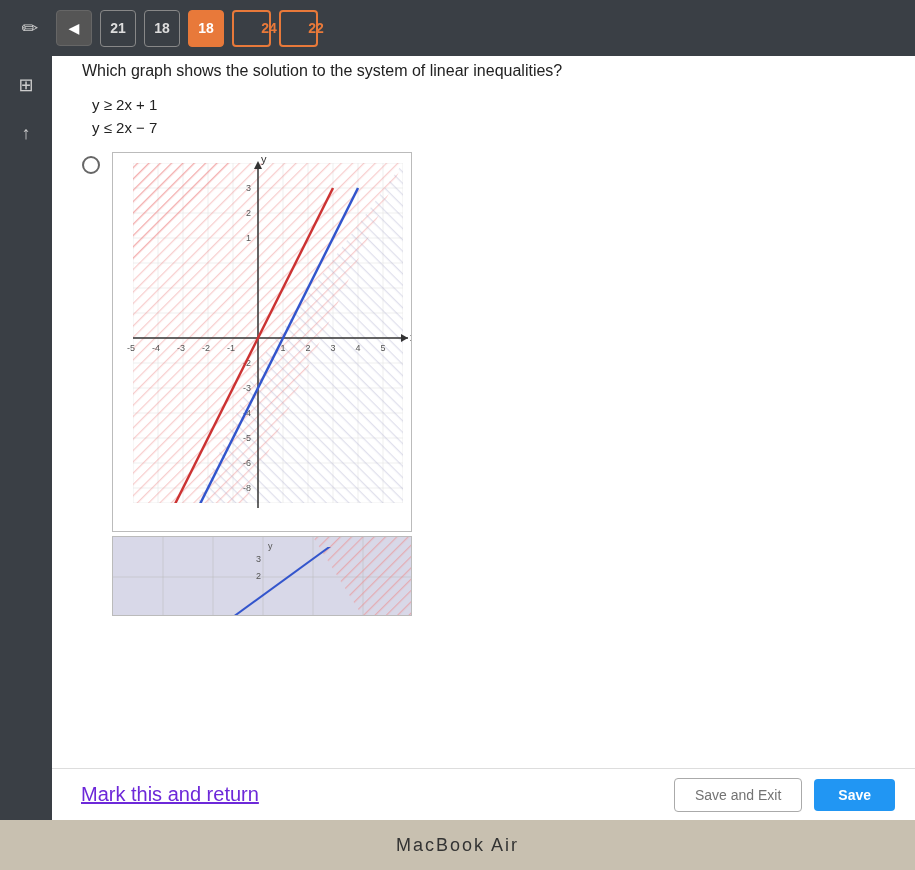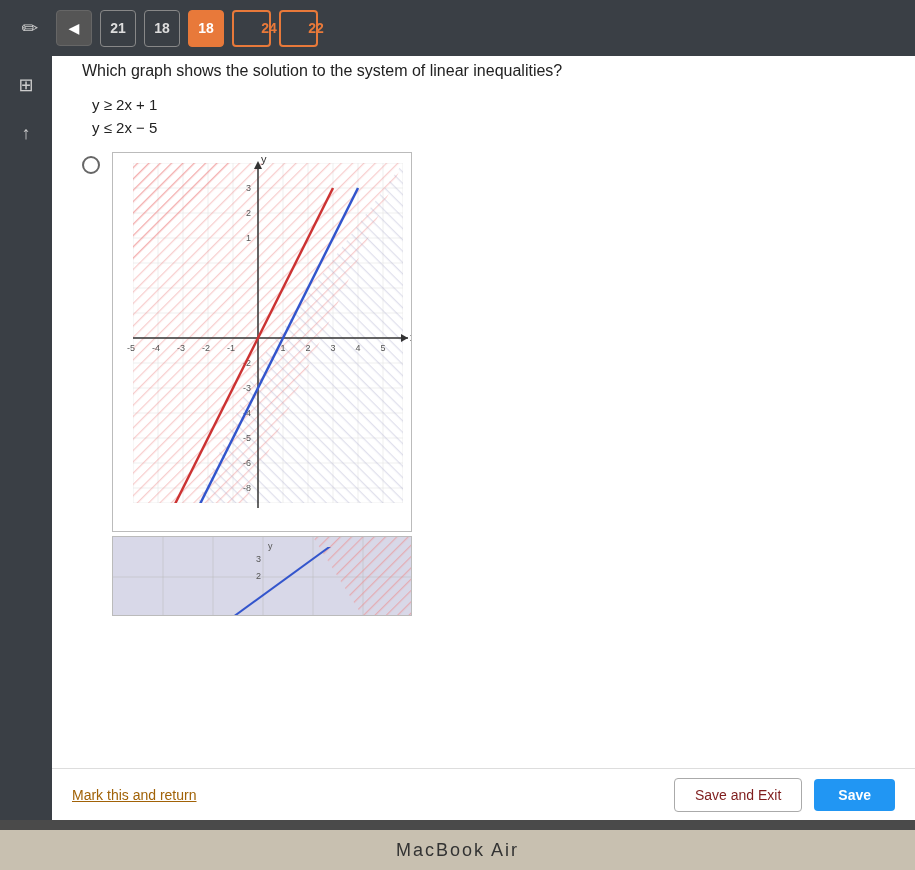--- a/index.html
+++ b/index.html
@@ -11,21 +11,21 @@
       overflow: hidden;
       position: relative;
     }
 
     
     .macbook-bar {
       position: absolute;
       bottom: 0;
       left: 0;
       right: 0;
-      height: 40px;
+      height: 50px;
       background: #c8c0b0;
       display: flex;
       align-items: center;
       justify-content: center;
       z-index: 10;
     }
     .macbook-label {
       font-size: 18px;
       font-weight: bold;
       color: #333;
@@ -189,37 +189,38 @@
       height: 52px;
       background: white;
       border-top: 1px solid #ddd;
       display: flex;
       align-items: center;
       padding: 0 20px;
       justify-content: space-between;
     }
 
     .mark-return-link {
-      color: #a16207;
-      font-size: 14px;
+      color: #6d28d9;
+      font-size: 20px;
       text-decoration: underline;
       cursor: pointer;
+      margin-left: 9px;
     }
 
     .bottom-actions {
       display: flex;
       gap: 12px;
       align-items: center;
     }
 
     .save-exit-btn {
       padding: 8px 20px;
       border: 1px solid #aaa;
       background: white;
-      color: #7f1d1d;
+      color: #737373;
       font-size: 14px;
       cursor: pointer;
       border-radius: 4px;
     }
 
     .next-btn {
       padding: 8px 24px;
       background: #2196f3;
       color: white;
       font-size: 14px;
@@ -243,21 +244,21 @@
 </div>
 
 <div class="left-sidebar">
   <div class="sidebar-icon">⊞</div>
   <div class="sidebar-icon">↑</div>
 </div>
 
 <div class="main-content">
   <p class="question-text">Which graph shows the solution to the system of linear inequalities?</p>
   <p class="inequality">y ≥ 2x + 1</p>
-  <p class="inequality">y ≤ 2x − 5</p>
+  <p class="inequality">y ≤ 2x − 7</p>
 
   <div class="answer-option">
     <div class="radio-circle"></div>
     <div class="graph-container">
       
       <svg width="300" height="380" style="border:1px solid #bbb; background:white;">
 
         <defs>
           <pattern id="redHatch" patternUnits="userSpaceOnUse" width="8" height="8" patternTransform="rotate(45)">
             <line x1="0" y1="0" x2="0" y2="8" stroke="#e88" stroke-width="2.5" opacity="0.6"></line>

